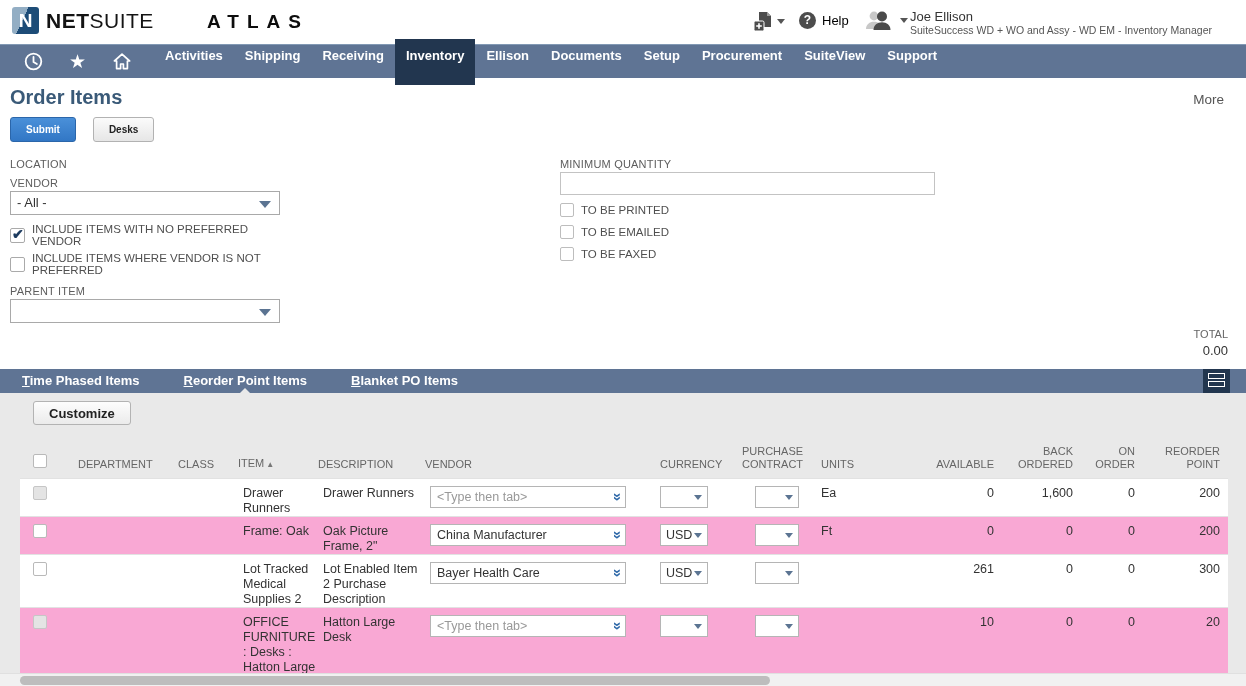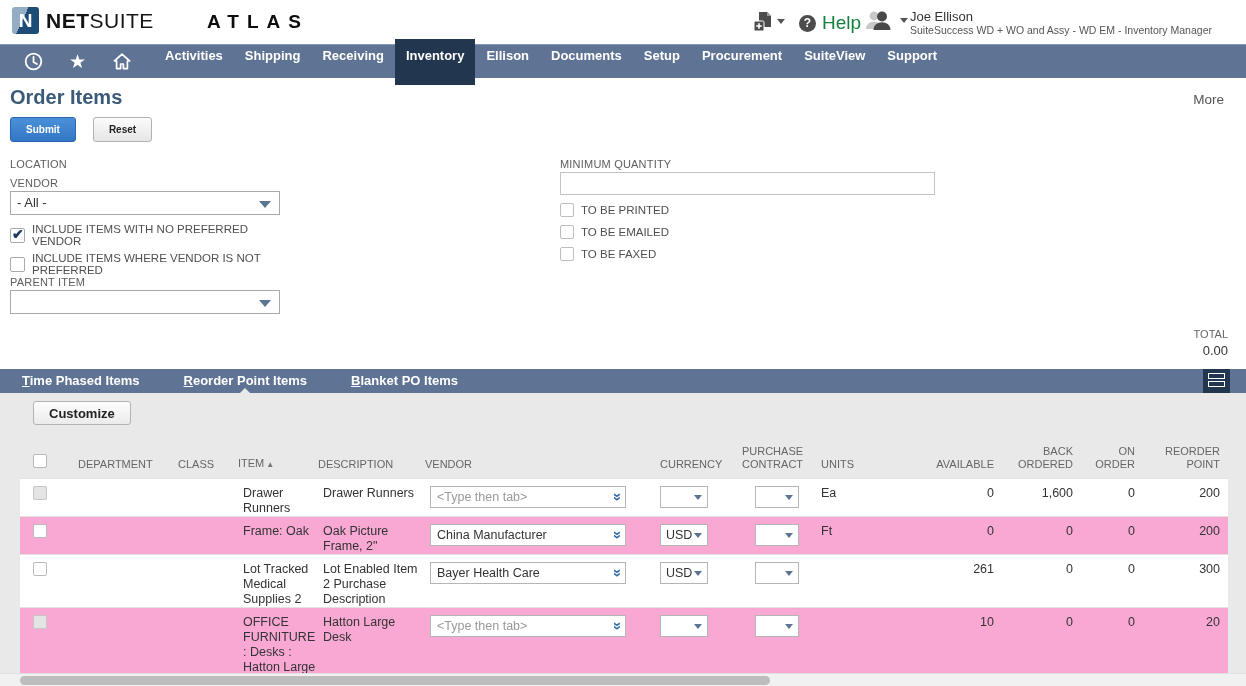--- a/index.html
+++ b/index.html
@@ -15,21 +15,21 @@
   .brand .b1 { font-weight:700; } .brand .b2 { font-weight:300; }
   .atlas { position:absolute; left:207px; top:11px; font-size:19px; font-weight:800; letter-spacing:8px; color:#0d0d0d; }
   .searchwrap { position:absolute; left:330px; top:8px; width:380px; height:27px; border:1px solid #c7c7c7; background:#fff; }
   .searchwrap input { position:absolute; inset:0; border:0; outline:none; padding:0 30px 0 8px; font-size:13px; font-family:inherit; color:#333; }
   .searchwrap input::placeholder { color:#9a9a9a; }
   .search-ico { position:absolute; right:5px; top:4px; }
   .newrec { position:absolute; left:753px; top:11px; display:flex; align-items:center; }
   .caret-sm { width:0; height:0; border-left:4px solid transparent; border-right:4px solid transparent; border-top:5px solid #555; margin-left:4px; }
   .helpwrap { position:absolute; left:799px; top:12px; display:flex; align-items:center; }
   .help-circle { width:17px; height:17px; border-radius:50%; background:#4c4c4c; color:#fff; font-size:12px; font-weight:bold; text-align:center; line-height:17px; }
-  .help-text { margin-left:6px; font-size:19px; color:#15803d; }
+  .help-text { margin-left:6px; font-size:13px; color:#000000; }
   .userwrap { position:absolute; left:862px; top:8px; display:flex; align-items:center; }
   .username { position:absolute; left:910px; top:9px; font-size:13px; color:#333; }
   .userrole { position:absolute; left:910px; top:24px; font-size:10.5px; color:#555; }
 
   
   .navbar { position:absolute; top:44px; left:0; right:0; height:34px; background:#5f7494; border-top:1px solid #8299b4; display:flex; align-items:center; }
   .nav-ico { margin-left:26px; display:flex; align-items:center; }
   .nav-ico:first-child { margin-left:24px; }
   .star-glyph { color:#fff; font-size:19px; line-height:19px; }
   .navmenu { display:flex; margin-left:22px; height:46px; }
@@ -50,21 +50,21 @@
   .fcol-right { position:absolute; left:560px; top:158px; width:375px; }
   .selbox { position:relative; height:24px; border:1px solid #a9a9a9; background:#fff; font-size:13px; line-height:22px; padding-left:6px; margin-top:2px; cursor:pointer; }
   .selbox .tri { position:absolute; right:8px; top:9px; width:0; height:0; border-left:6px solid transparent; border-right:6px solid transparent; border-top:7px solid #5b7492; }
   .selbox.focused { border:1px solid #77aede; box-shadow:0 0 4px 1px #9cc3e8; }
   .sel-text-hl { background:#aecff0; }
   .cbrow { display:flex; align-items:center; margin-top:8px; }
   .cb { width:15px; height:15px; border:1px solid #aaa; background:#fff; border-radius:2px; position:relative; flex:0 0 15px; cursor:pointer; }
   .cb .mark { position:absolute; left:1px; top:-3px; color:#1c3a5e; font-size:14px; font-weight:bold; }
   .cblabel { margin-left:7px; font-size:11.5px; color:#4f4f4f; }
   .textinput { width:100%; height:23px; border:1px solid #c3c3c3; margin-top:2px; font-family:inherit; font-size:13px; padding:0 6px; }
-  .mt7 { margin-top:7px; } .mt9 { }
+  .mt7 { margin-top:7px; } .mt9 { margin-top:9px; }
 
   .totalbox { position:absolute; right:18px; top:328px; text-align:right; }
   .total-label { font-size:11px; color:#666; }
   .total-value { font-size:13px; color:#333; margin-top:3px; }
 
   
   .tabbar { position:absolute; top:369px; left:0; right:0; height:24px; background:#5f7494; display:flex; padding-left:22px; }
   .tab { position:relative; color:#fff; font-size:13px; font-weight:600; line-height:24px; margin-right:44px; cursor:pointer; }
   .tab.active { font-weight:800; }
   .tab .u { text-decoration:underline; }
@@ -161,21 +161,21 @@
       <div class="navitem">Procurement</div>
       <div class="navitem">SuiteView</div>
       <div class="navitem">Support</div>
     </div>
 </div>
 
 <div class="page-title">Order Items</div>
 <div class="more-link">More</div>
 <div class="btnrow">
   <button class="btn btn-primary">Submit</button>
-  <button class="btn btn-secondary">Reset</button>
+  <button class="btn btn-secondary">Desks</button>
 </div>
 
 <div class="fcol-left">
   <div class="flabel">LOCATION</div>
   <div class="flabel mt7">VENDOR</div>
   <div class="selbox">
     <span>- All -</span>
     <span class="tri"></span>
   </div>
   <div class="cbrow">

